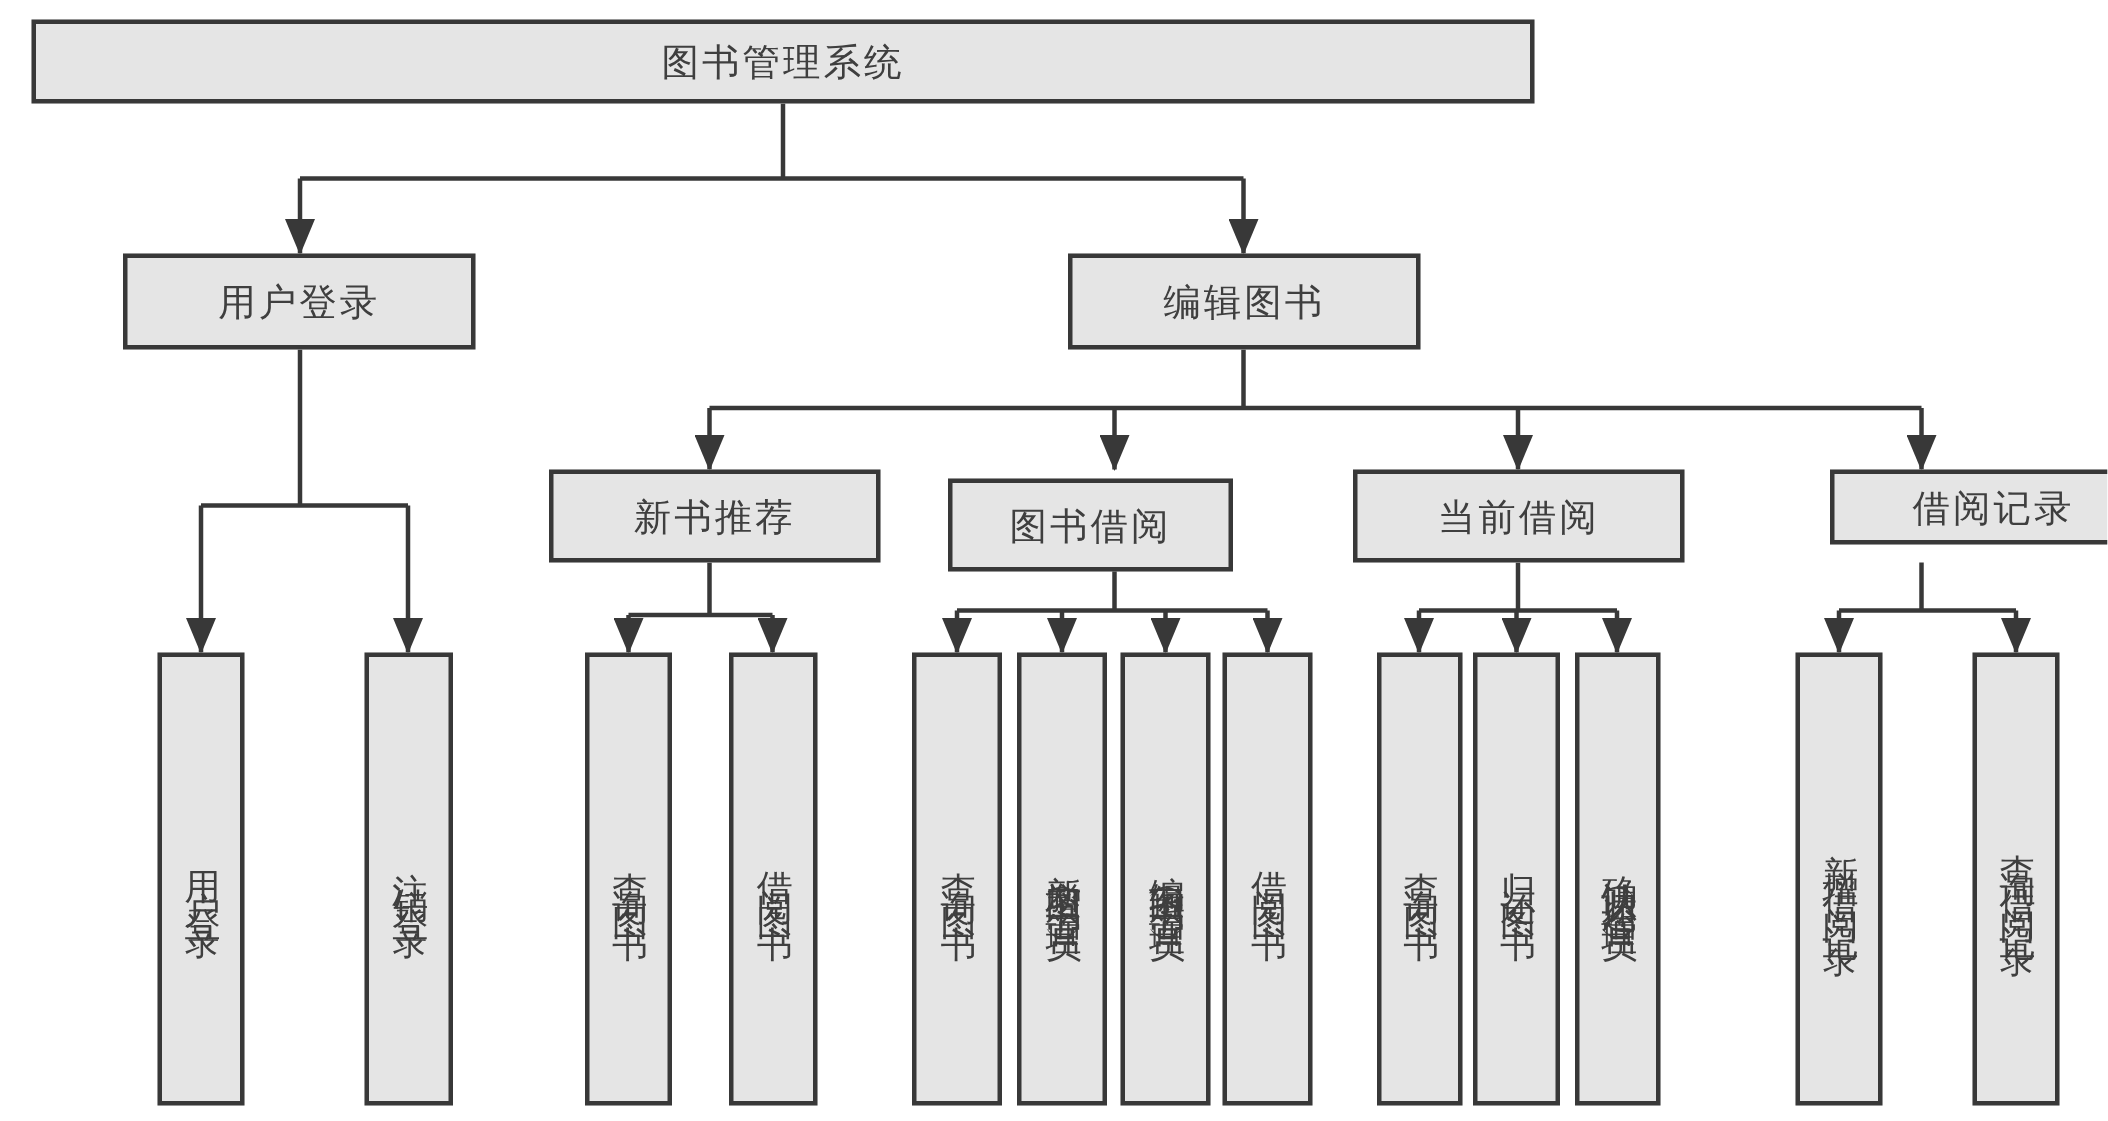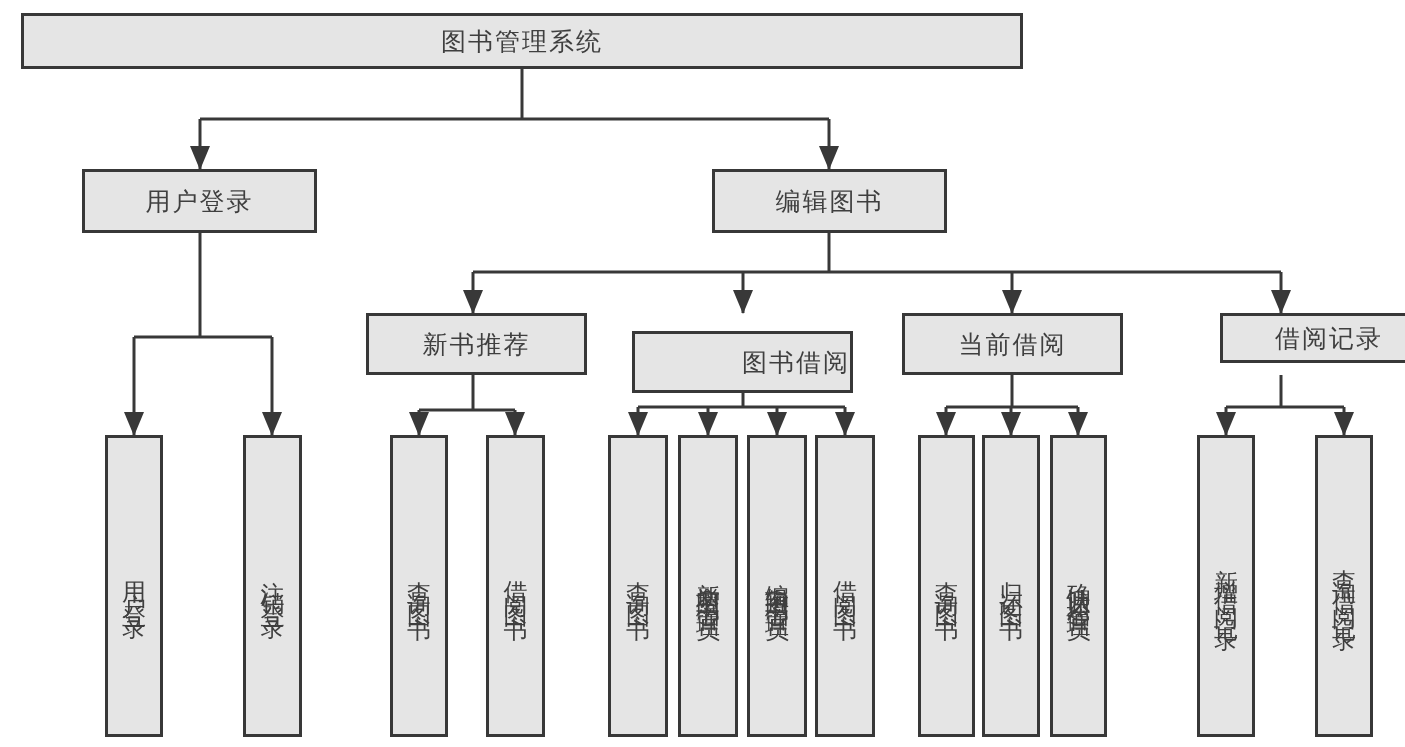--- a/index.html
+++ b/index.html
@@ -119,21 +119,21 @@
   <div class="node" style="left:82px; top:169px; width:235px; height:64px;">
     <span class="h-label">用户登录</span>
   </div>
   <div class="node" style="left:712px; top:169px; width:235px; height:64px;">
     <span class="h-label">编辑图书</span>
   </div>
 
   <div class="node" style="left:366px; top:313px; width:221px; height:62px;">
     <span class="h-label">新书推荐</span>
   </div>
-  <div class="node" style="left:632px; top:331px; width:221px; height:62px;justify-content:flex-end;">
+  <div class="node" style="left:632px; top:319px; width:190px; height:62px;">
     <span class="h-label">图书借阅</span>
   </div>
   <div class="node" style="left:902px; top:313px; width:221px; height:62px;">
     <span class="h-label">当前借阅</span>
   </div>
   <div class="node" style="left:1220px; top:313px; width:218px; height:50px;">
     <span class="h-label">借阅记录</span>
   </div>
 
   <div class="node leaf" style="left:105px; width:58px;">

